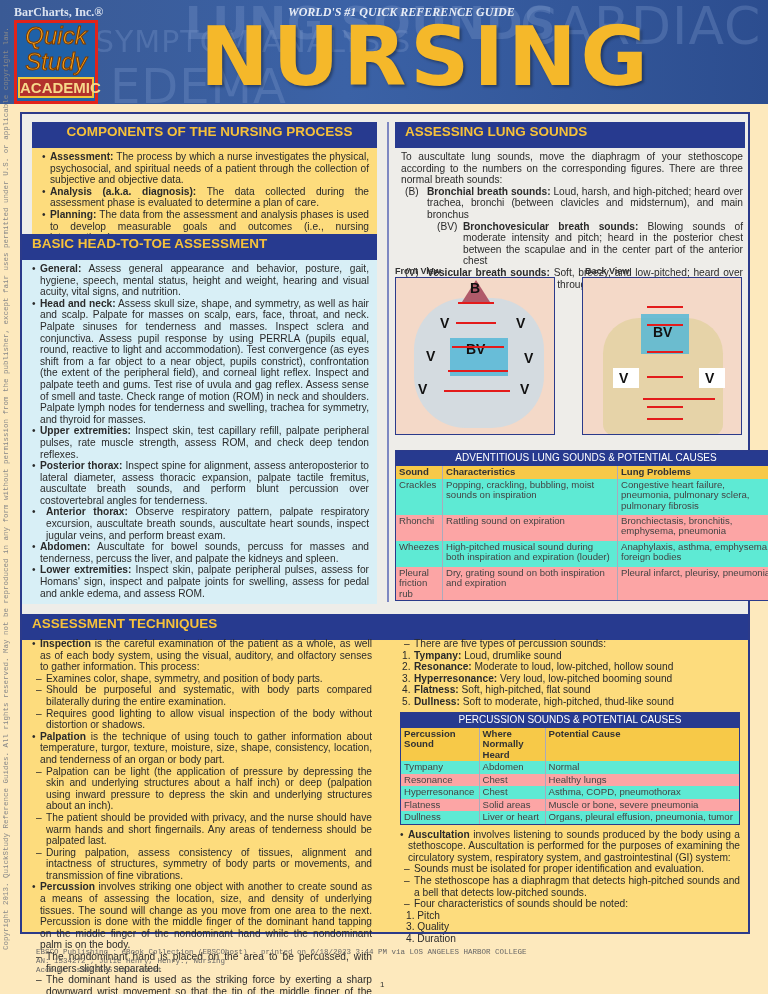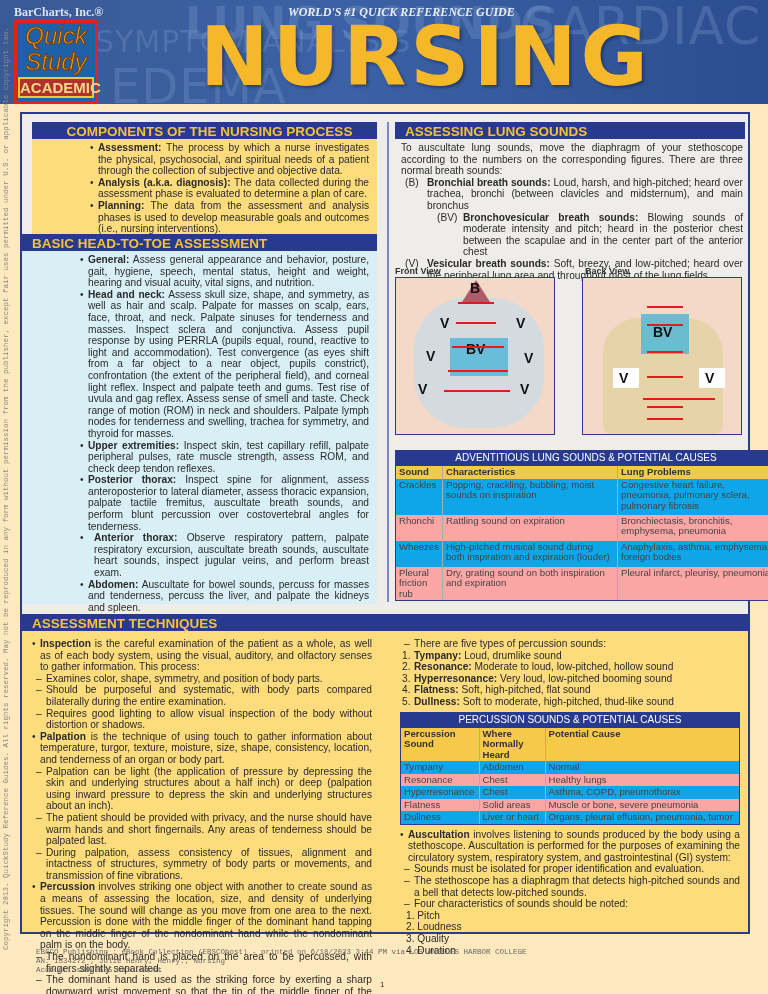--- a/index.html
+++ b/index.html
@@ -12,46 +12,46 @@
   .g4 { left: 520px; top: -4px; font-size: 52px; }
   .g5 { left: 540px; top: 52px; font-size: 46px; }
   .brand { position: absolute; left: 14px; top: 5px; color: #dbe3f0; font-family: "Liberation Serif", serif; font-weight: bold; font-size: 12px; }
   .tagline { position: absolute; left: 288px; top: 5px; color: #e8edf6; font-family: "Liberation Serif", serif; font-style: italic; font-weight: bold; font-size: 12px; }
   .logo { position: absolute; left: 14px; top: 20px; width: 84px; height: 84px; border: 3px solid #e2231a; background: #1f61a8; display: flex; flex-direction: column; align-items: center; }
   .logo .q { color: #f6a019; font-weight: normal; font-style: italic; font-size: 24px; line-height: 26px; -webkit-text-stroke: 1px #7a3b00; }
   .logo .acad { margin-top: 2px; background: #b3312c; color: #f7d88a; border: 2px solid #f1c63a; width: 76px; text-align: center; font-weight: bold; font-size: 15px; line-height: 17px; }
   .title { position: absolute; left: 200px; top: 12px; color: #f5b82a; font-weight: bold; font-size: 82px; letter-spacing: 4px; font-family: "DejaVu Sans", sans-serif; text-shadow: 2px 2px 3px rgba(0,0,0,0.35); line-height: 90px; }
   .frame { position: absolute; left: 20px; top: 112px; width: 730px; height: 822px; border: 2px solid #2b3a8a; background: #eeede9; }
   .vtext { position: absolute; left: 2px; top: 250px; width: 18px; height: 700px; font-family: "Liberation Mono", monospace; font-size: 7.5px; color: #888; writing-mode: vertical-rl; transform: rotate(180deg); white-space: nowrap; line-height: 9px; }
-  .secbar { background: #273a8f; color: #f6c13a; font-weight: bold; font-size: 13.5px; height: 17px; line-height: 20px; padding-left: 10px; }
+  .secbar { background: #273a8f; color: #f6c13a; font-weight: bold; font-size: 13.5px; height: 26px; line-height: 20px; padding-left: 10px; }
   .sec { position: absolute; font-size: 10.2px; line-height: 11.6px; }
   .box-yellow { background: #fddc7d; }
   .box-blue { background: #d8eff6; }
-  .body-pad { padding: 3px 8px 4px 10px; margin-left: 48px; }
+  .body-pad { padding: 3px 8px 4px 10px; }
   ul.blt { list-style: none; }
   ul.blt li { position: relative; padding-left: 8px; text-align: justify; }
   ul.blt li::before { content: "•"; position: absolute; left: 0; }
   .sub { padding-left: 14px; position: relative; text-align: justify; }
   .sub::before { content: "–"; position: absolute; left: 4px; }
   .num { padding-left: 14px; position: relative; }
   .num .n { position: absolute; left: 2px; }
   b { font-weight: bold; }
   .vdiv { position: absolute; left: 365px; top: 8px; width: 2px; height: 480px; background: #7e88c2; }
   .fig-label { position: absolute; font-size: 9px; font-weight: bold; color: #333; }
   .fig { position: absolute; border: 1.5px solid #2b3a8a; background: #f4d9c8; overflow: hidden; }
   .lungs { position: absolute; background: rgba(190,220,240,0.6); border-radius: 40%; }
   .bv { position: absolute; background: #55b7d6; opacity: 0.85; }
   .lbl { position: absolute; font-weight: bold; font-size: 14px; color: #111; }
   .arr { position: absolute; height: 2px; background: #e31b1b; }
   table.t { border-collapse: collapse; width: 100%; font-size: 9.6px; line-height: 10.5px; }
   table.t th.cap { background: #273a8f; color: #fff; font-weight: normal; font-size: 10px; height: 15px; text-align: center; }
   table.t tr.hd td { background: #f7c948; font-weight: bold; color: #333; }
   table.t td { border-left: 1px solid #aab; padding: 1px 3px; vertical-align: top; color: #444; }
   table.t td:first-child { border-left: none; }
-  table.t tr.odd td { background: #0ea5e9; }
+  table.t tr.odd td { background: #5eead4; }
   table.t tr.even td { background: #fca5a5; }
   .tblwrap { border: 1.5px solid #2b3a8a; position: absolute; }
   .footer { position: absolute; left: 36px; top: 948px; font-family: "Liberation Mono", monospace; font-size: 7.5px; color: #666; line-height: 9px; }
   .pageno { position: absolute; left: 380px; top: 980px; font-size: 8px; color: #333; }
 </style>
 </head>
 <body>
 
 <div class="banner">
   <div class="ghost g1">LUNG SOUNDS</div>
@@ -251,21 +251,20 @@
           </table>
       </div>
 
       <ul class="blt">
         <li><b>Auscultation</b><span> involves listening to sounds produced by the body using a stethoscope. Auscultation is performed for the purposes of examining the circulatory system, respiratory system, and gastrointestinal (GI) system:</span></li>
       </ul>
       <div class="sub">Sounds must be isolated for proper identification and evaluation.</div>
       <div class="sub">The stethoscope has a diaphragm that detects high-pitched sounds and a bell that detects low-pitched sounds.</div>
       <div class="sub">Four characteristics of sounds should be noted:</div>
       <div style="padding-left:6px;">1. Pitch</div>
-      <div style="padding-left:6px;">2. Loudness</div>
       <div style="padding-left:6px;">3. Quality</div>
       <div style="padding-left:6px;">4. Duration</div>
     </div>
   </div>
 </div>
 
 <div class="footer">
   <div>EBSCO Publishing : eBook Collection (EBSCOhost) - printed on 6/18/2023 3:44 PM via LOS ANGELES HARBOR COLLEGE</div>
   <div>AN: 1534272 ; Julie Henry, Henry.; Nursing</div>
   <div>Account: s8940505.main.ehost</div>

